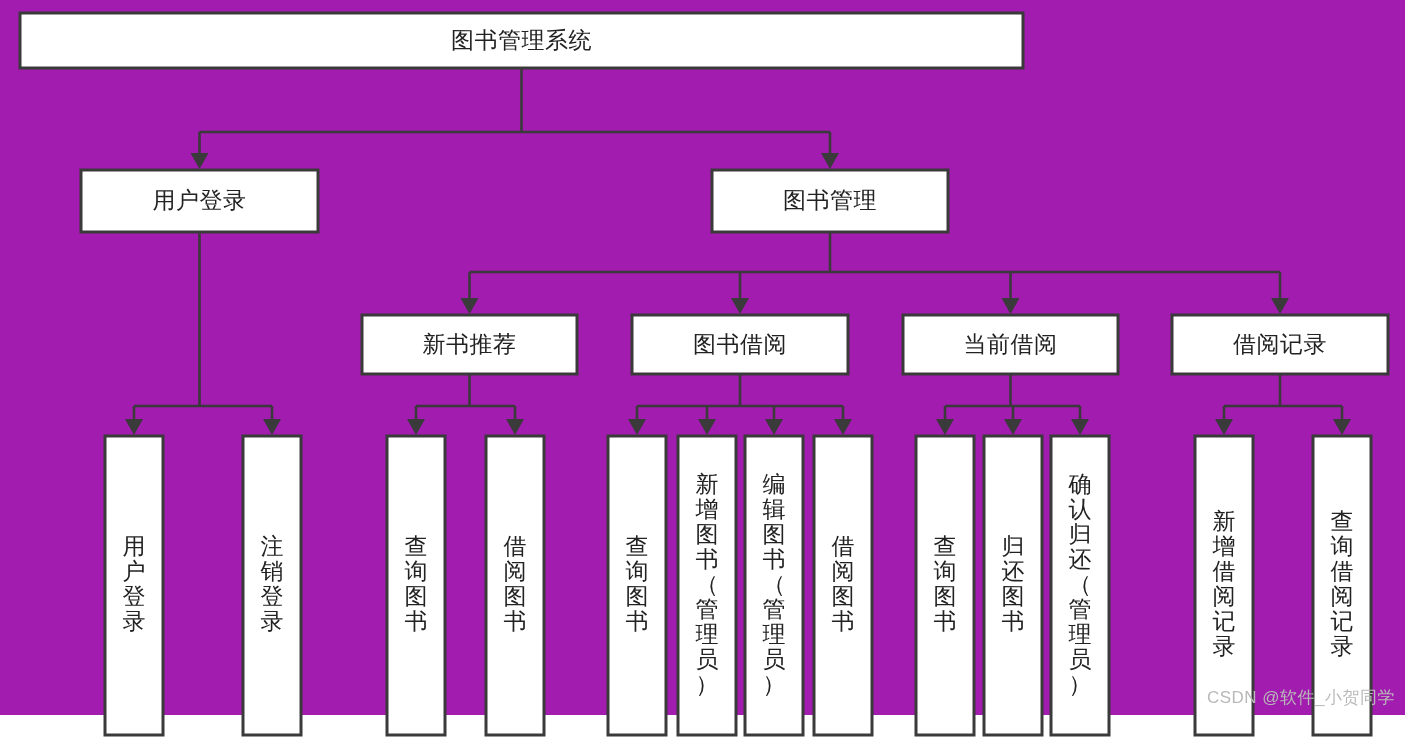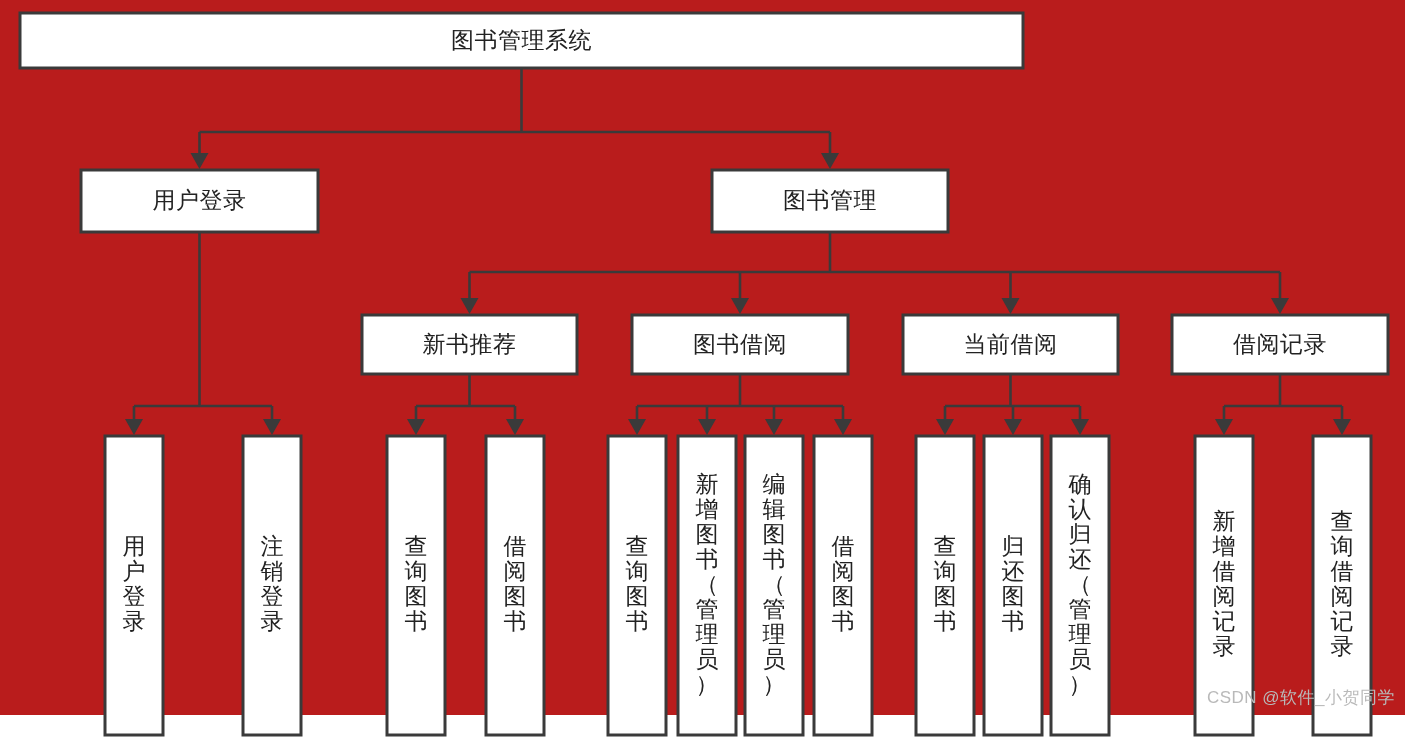--- a/index.html
+++ b/index.html
@@ -1,21 +1,21 @@
 <!DOCTYPE html>
 <html><head>
 <meta charset="utf-8">
 <style>
   html,body{margin:0;padding:0;background:#ffffff;}
   body{
     width:1405px;height:747px;
     font-family:"Liberation Sans","DejaVu Sans",sans-serif;
     overflow:hidden;
   }
-  #diagram-root{position:relative;width:1405px;height:715px;background:#b91c1c;}
+  #diagram-root{position:relative;width:1405px;height:715px;background:#a21caf;}
   svg#tree{position:absolute;left:0;top:0;width:1405px;height:747px;}
   .node-rect{fill:#ffffff;stroke:#3a3a3a;stroke-width:3;}
   .node-label{
     font-family:"Liberation Sans","DejaVu Sans",sans-serif;
     fill:#222222;
     text-anchor:middle;
     dominant-baseline:middle;
   }
   .node-label.h{font-size:23px;letter-spacing:0.5px;}
   .node-label.v{font-size:23px;}

